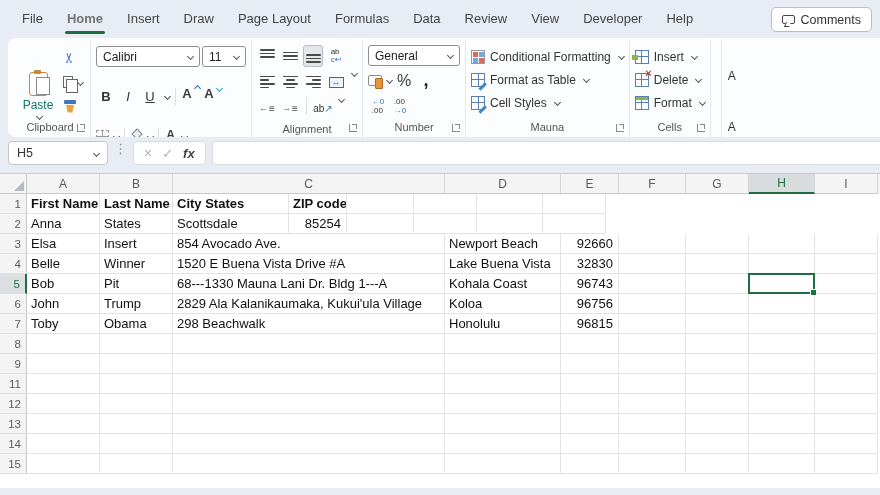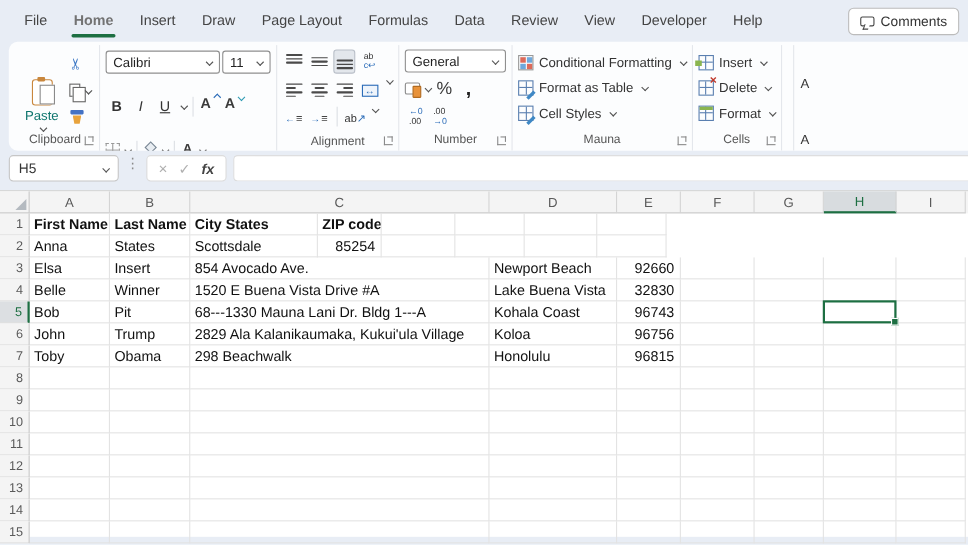--- a/index.html
+++ b/index.html
@@ -594,86 +594,74 @@
         <div class="cell" style="width: 73px;"></div>
         <div class="cell" style="width: 272px;"></div>
         <div class="cell" style="width: 116px;"></div>
         <div class="cell" style="width: 58px;"></div>
         <div class="cell" style="width: 67px;"></div>
         <div class="cell" style="width: 63px;"></div>
         <div class="cell" style="width: 66px;"></div>
         <div class="cell" style="width: 63px;"></div>
       </div>
       <div class="sheet-row">
-        <div class="rowh">10</div>
+        <div class="rowh">11</div>
         <div class="cell" style="width: 73px;"></div>
         <div class="cell" style="width: 73px;"></div>
         <div class="cell" style="width: 272px;"></div>
         <div class="cell" style="width: 116px;"></div>
         <div class="cell" style="width: 58px;"></div>
         <div class="cell" style="width: 67px;"></div>
         <div class="cell" style="width: 63px;"></div>
         <div class="cell" style="width: 66px;"></div>
         <div class="cell" style="width: 63px;"></div>
       </div>
       <div class="sheet-row">
-        <div class="rowh">11</div>
+        <div class="rowh">12</div>
         <div class="cell" style="width: 73px;"></div>
         <div class="cell" style="width: 73px;"></div>
         <div class="cell" style="width: 272px;"></div>
         <div class="cell" style="width: 116px;"></div>
         <div class="cell" style="width: 58px;"></div>
         <div class="cell" style="width: 67px;"></div>
         <div class="cell" style="width: 63px;"></div>
         <div class="cell" style="width: 66px;"></div>
         <div class="cell" style="width: 63px;"></div>
       </div>
       <div class="sheet-row">
-        <div class="rowh">12</div>
+        <div class="rowh">13</div>
         <div class="cell" style="width: 73px;"></div>
         <div class="cell" style="width: 73px;"></div>
         <div class="cell" style="width: 272px;"></div>
         <div class="cell" style="width: 116px;"></div>
         <div class="cell" style="width: 58px;"></div>
         <div class="cell" style="width: 67px;"></div>
         <div class="cell" style="width: 63px;"></div>
         <div class="cell" style="width: 66px;"></div>
         <div class="cell" style="width: 63px;"></div>
       </div>
       <div class="sheet-row">
-        <div class="rowh">13</div>
+        <div class="rowh">14</div>
         <div class="cell" style="width: 73px;"></div>
         <div class="cell" style="width: 73px;"></div>
         <div class="cell" style="width: 272px;"></div>
         <div class="cell" style="width: 116px;"></div>
         <div class="cell" style="width: 58px;"></div>
         <div class="cell" style="width: 67px;"></div>
         <div class="cell" style="width: 63px;"></div>
         <div class="cell" style="width: 66px;"></div>
         <div class="cell" style="width: 63px;"></div>
       </div>
       <div class="sheet-row">
-        <div class="rowh">14</div>
+        <div class="rowh">15</div>
         <div class="cell" style="width: 73px;"></div>
         <div class="cell" style="width: 73px;"></div>
         <div class="cell" style="width: 272px;"></div>
         <div class="cell" style="width: 116px;"></div>
         <div class="cell" style="width: 58px;"></div>
         <div class="cell" style="width: 67px;"></div>
         <div class="cell" style="width: 63px;"></div>
         <div class="cell" style="width: 66px;"></div>
         <div class="cell" style="width: 63px;"></div>
       </div>
-      <div class="sheet-row">
-        <div class="rowh">15</div>
-        <div class="cell" style="width: 73px;"></div>
-        <div class="cell" style="width: 73px;"></div>
-        <div class="cell" style="width: 272px;"></div>
-        <div class="cell" style="width: 116px;"></div>
-        <div class="cell" style="width: 58px;"></div>
-        <div class="cell" style="width: 67px;"></div>
-        <div class="cell" style="width: 63px;"></div>
-        <div class="cell" style="width: 66px;"></div>
-        <div class="cell" style="width: 63px;"></div>
-      </div>
     </div>
 <div class="sel" style="left: 748px; top: 99px; width: 67px; height: 21px;"></div>
   </div>
 
 </body></html>

